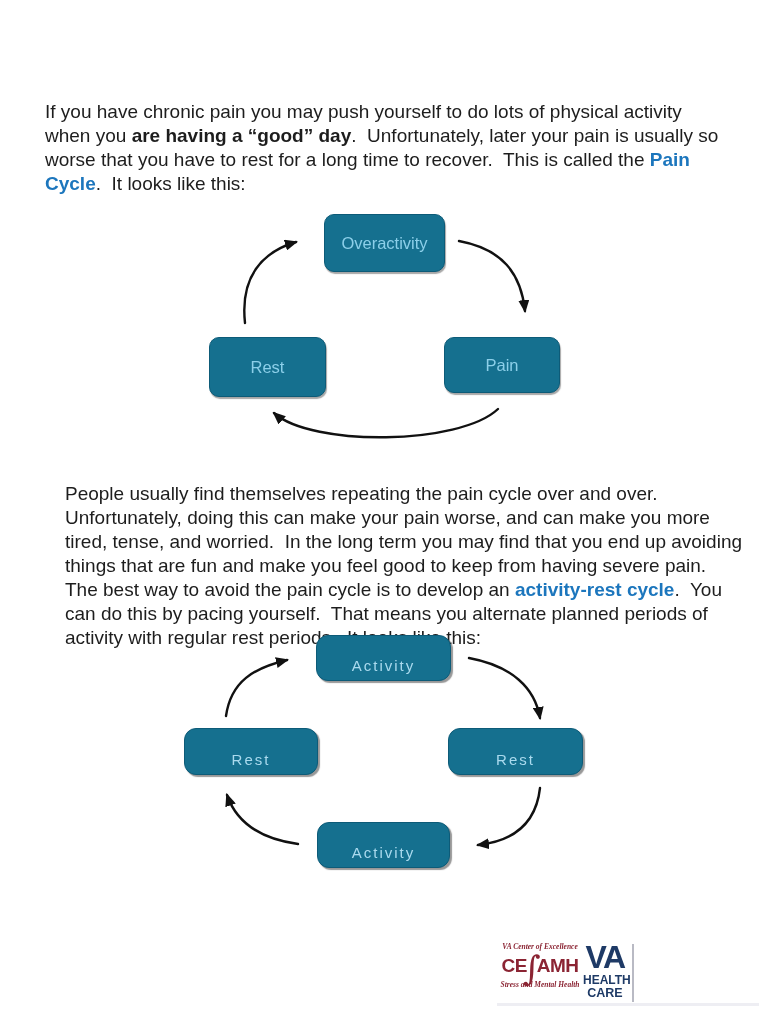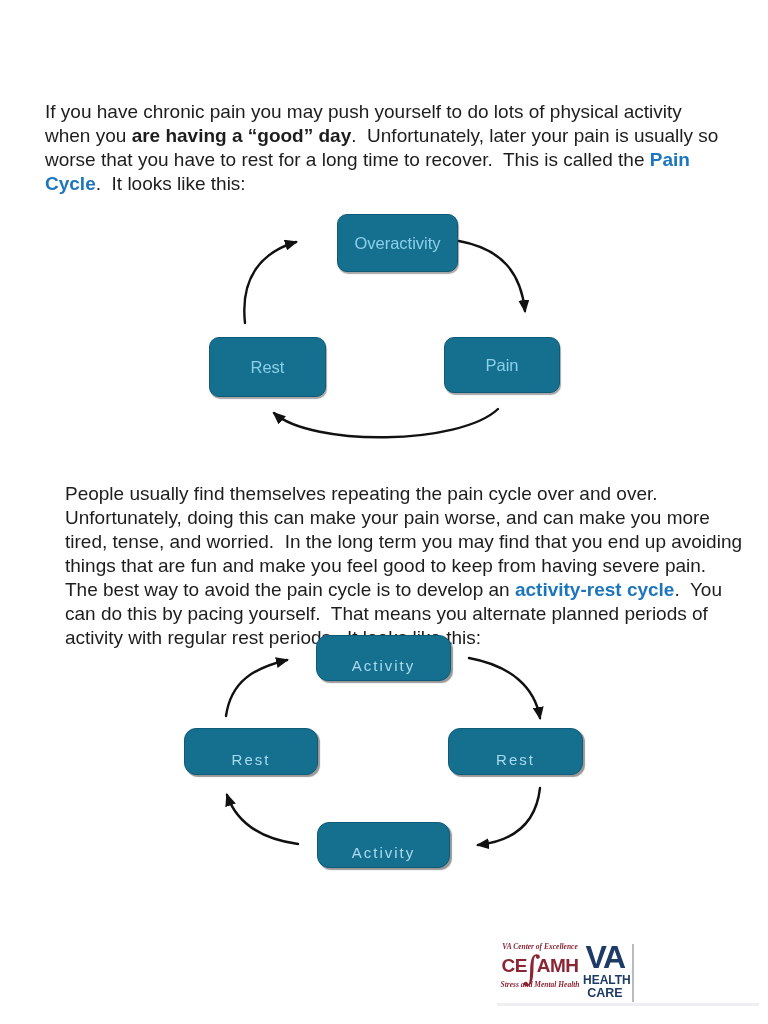--- a/index.html
+++ b/index.html
@@ -61,21 +61,21 @@
   .d2-label {
     color: var(--box-label-light2, #aadaee);
     font-size: 15px;
     font-weight: normal;
     letter-spacing: 2px;
     margin-top: 15px;
   }
   .diagram2 .node { border-radius: 12px; box-shadow: 2px 2px 1px rgba(50,50,50,0.5); }
 
   
-  .n-overactivity { left: 324px; top: 9px;   width: 121px; height: 58px; margin-left: 13px; }
+  .n-overactivity { left: 324px; top: 9px;   width: 121px; height: 58px; }
   .n-rest1        { left: 209px; top: 132px; width: 117px; height: 60px; }
   .n-pain         { left: 444px; top: 132px; width: 116px; height: 56px; }
 
   
   .n-activity-top    { left: 316px; top: 5px;   width: 135px; height: 46px; }
   .n-rest-left       { left: 184px; top: 98px;  width: 134px; height: 47px; }
   .n-rest-right      { left: 448px; top: 98px;  width: 135px; height: 47px; }
   .n-activity-bottom { left: 317px; top: 192px; width: 133px; height: 46px; }
 
   .arrow-path { fill: none; stroke: #111; stroke-width: 2.4; stroke-linecap: round; }

